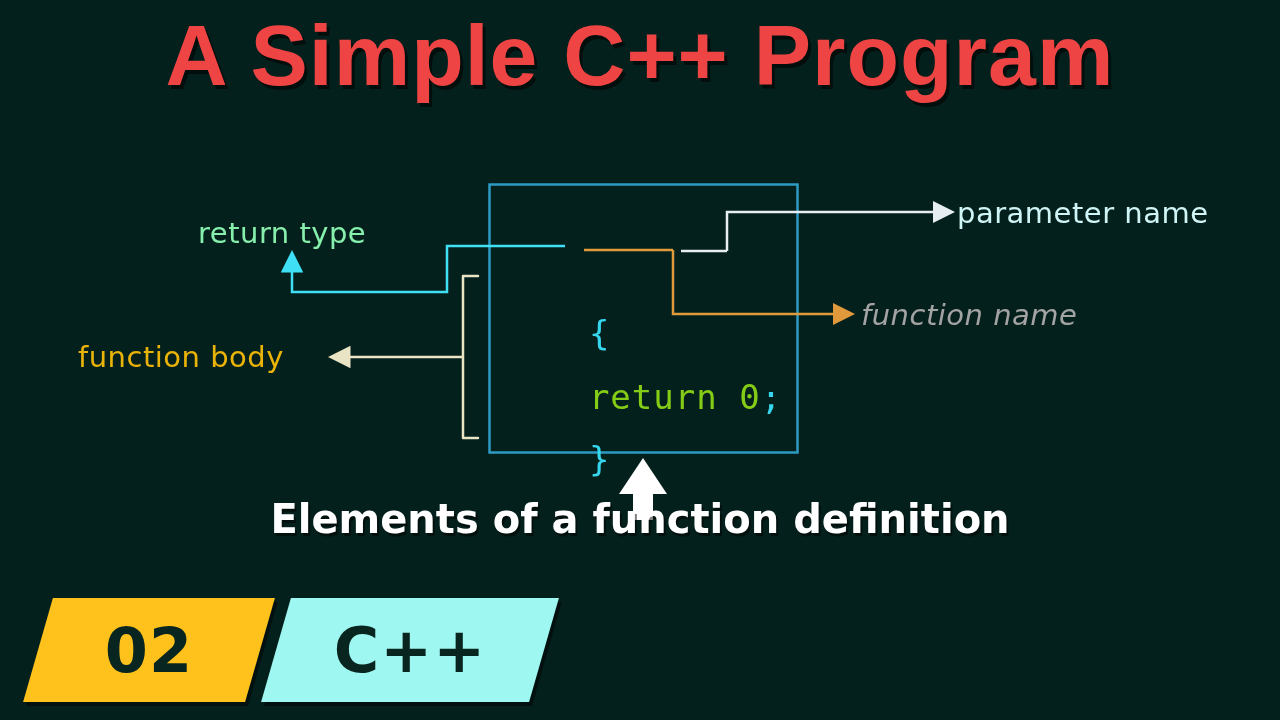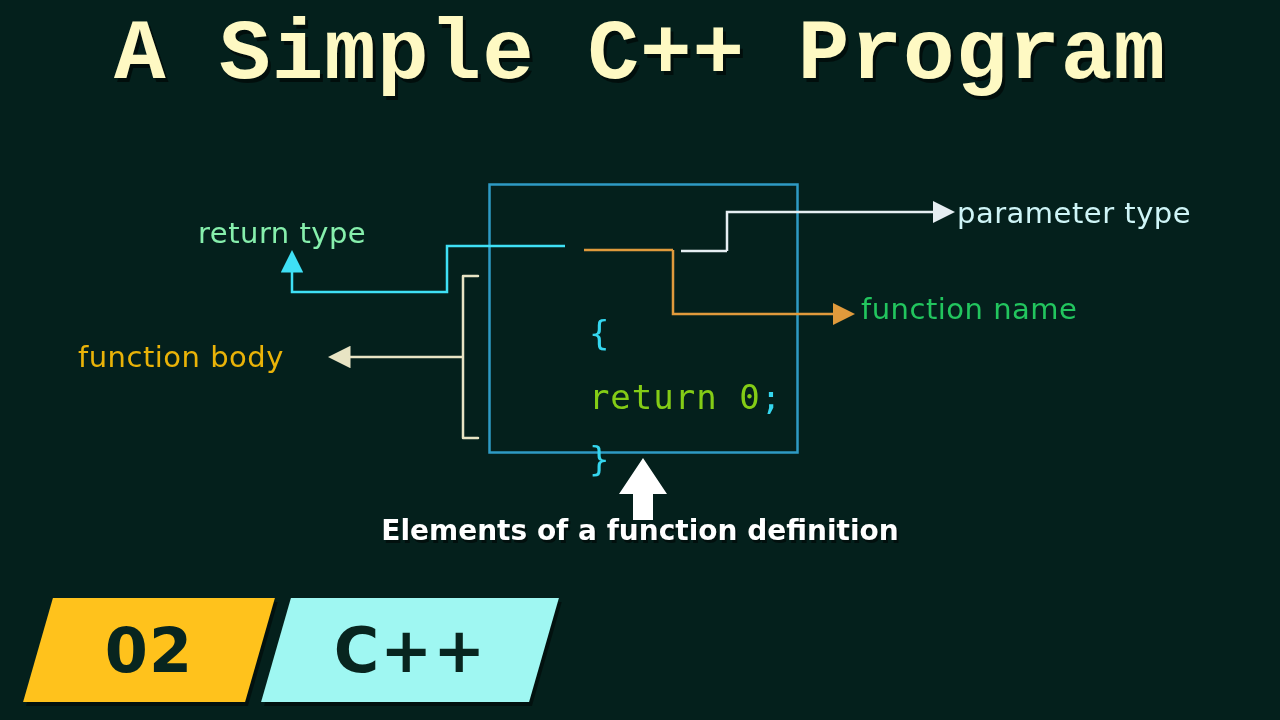--- a/index.html
+++ b/index.html
@@ -16,25 +16,25 @@
     font-family: "DejaVu Sans", sans-serif;
   }
 
   
   #title {
     position: absolute;
     left: 0;
     top: 6px;
     width: 1280px;
     text-align: center;
-    font-family: Liberation Mono, monospace;
+    font-family: Liberation Sans, sans-serif;
     font-weight: bold;
     font-size: 86px;
     letter-spacing: 1px;
-    color: #fef9c3;
+    color: #ef4444;
     text-shadow: 3px 4px 0px rgba(0,0,0,0.55);
     white-space: nowrap;
   }
 
   
   #diagram {
     position: absolute;
     left: 0;
     top: 0;
     width: 1280px;
@@ -64,33 +64,33 @@
   
   .label {
     position: absolute;
     font-family: "DejaVu Sans", sans-serif;
     font-size: 29px;
     letter-spacing: 0.5px;
     white-space: nowrap;
   }
   #lbl-return-type   { left: 198px;  top: 216px; color: #86efac; }
   #lbl-param-list    { left: 957px;  top: 196px; color: #CFF5F7; }
-  #lbl-function-name { left: 861px;  top: 292px; color: #22c55e; }
+  #lbl-function-name { left: 861px;  top: 298px; color: #a3a3a3; font-style: italic; }
   #lbl-function-body { left: 78px;   top: 340px; color: #eab308; }
 
   
   #caption {
     position: absolute;
     left: 0;
-    top: 514px;
+    top: 496px;
     width: 1280px;
     text-align: center;
     font-family: "DejaVu Sans", sans-serif;
     font-weight: bold;
-    font-size: 28px;
+    font-size: 40px;
     color: #FFFFFF;
     text-shadow: 2px 3px 0px rgba(0,0,0,0.5);
     white-space: nowrap;
   }
 
   
   #badges {
     position: absolute;
     left: 38px;
     top: 598px;
@@ -166,21 +166,21 @@
 
   <div class="code-line" id="code-return">
     <span class="tok-kw">return 0</span><span class="tok-semi">;</span>
   </div>
 
   <div class="code-line" id="code-close">
     <span class="tok-brace">}</span>
   </div>
 
   <div class="label" id="lbl-return-type">return type</div>
-  <div class="label" id="lbl-param-list">parameter type</div>
+  <div class="label" id="lbl-param-list">parameter name</div>
   <div class="label" id="lbl-function-name">function name</div>
   <div class="label" id="lbl-function-body">function body</div>
 
   <div id="caption">Elements of a function definition</div>
 
   <div id="badges">
     <div class="badge" id="badge-number">
       <span>02</span>
     </div>
     <div class="badge" id="badge-lang">

